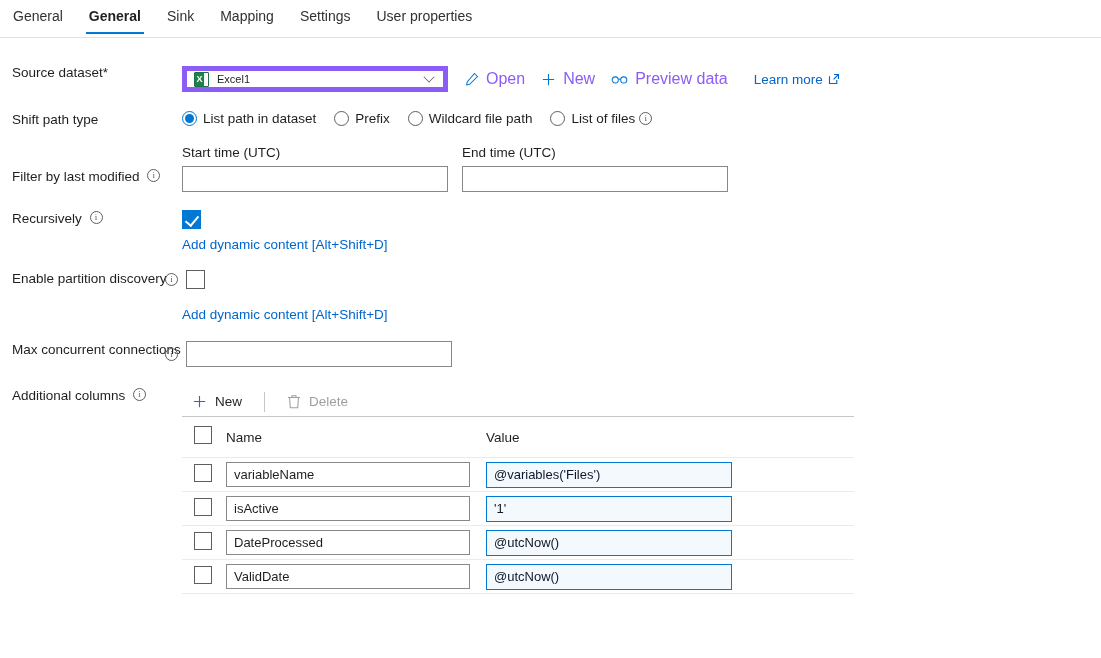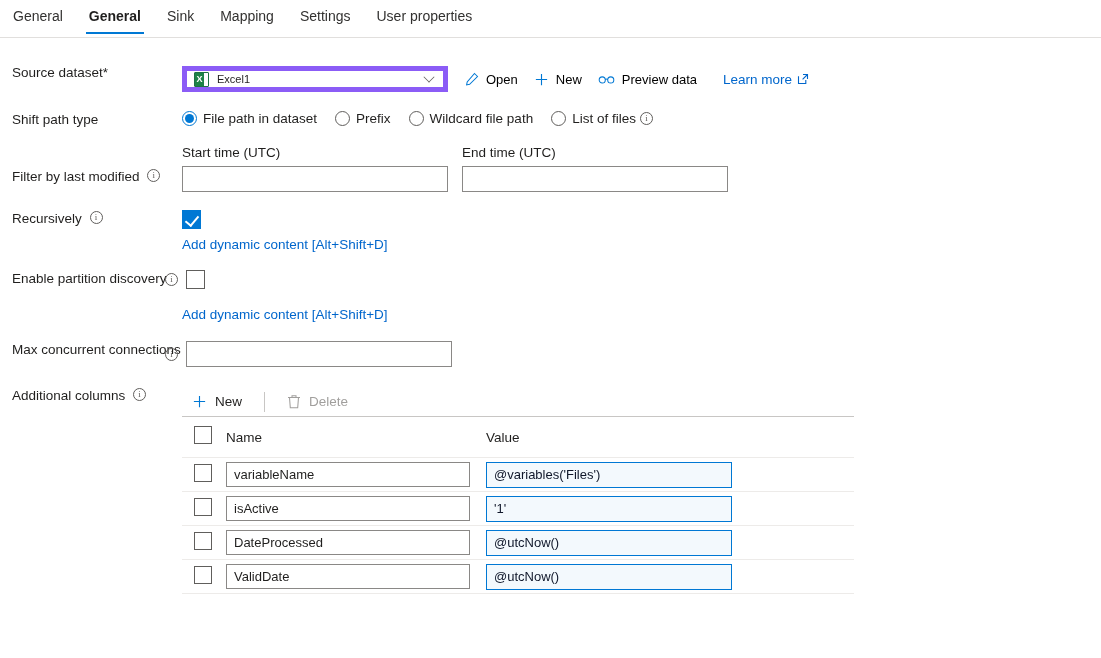--- a/index.html
+++ b/index.html
@@ -119,22 +119,22 @@
     border-bottom: 1.4px solid #605e5c;
     transform: rotate(45deg) scale(.78);
     margin-right: 3px; margin-top: -4px;
   }
 
   .cmdbtn {
     display: inline-flex;
     align-items: center;
     gap: 7px;
     margin-left: 16px;
-    font-size: 13px;
-    color: #000000;
+    font-size: 16px;
+    color: #8b5cf6;
     cursor: pointer;
     white-space: nowrap;
   }
   .cmdbtn:first-of-type { margin-left: 22px; }
 
   .ic { display: inline-block; line-height: 0; }
   .ic svg { display: block; }
 
   .learnmore {
     margin-left: 26px;
@@ -360,21 +360,21 @@
         </span>
       </div>
     </div>
   </div>
 
   <div class="row" style="margin-top:19px;">
     <div class="label">Shift path type</div>
     <div class="field radios">
       <div class="radio sel">
         <span class="rdot"></span>
-        <span>File path in dataset</span>
+        <span>List path in dataset</span>
       </div>
       <div class="radio">
         <span class="rdot"></span>
         <span>Prefix</span>
       </div>
       <div class="radio">
         <span class="rdot"></span>
         <span>Wildcard file path</span>
       </div>
       <div class="radio">

